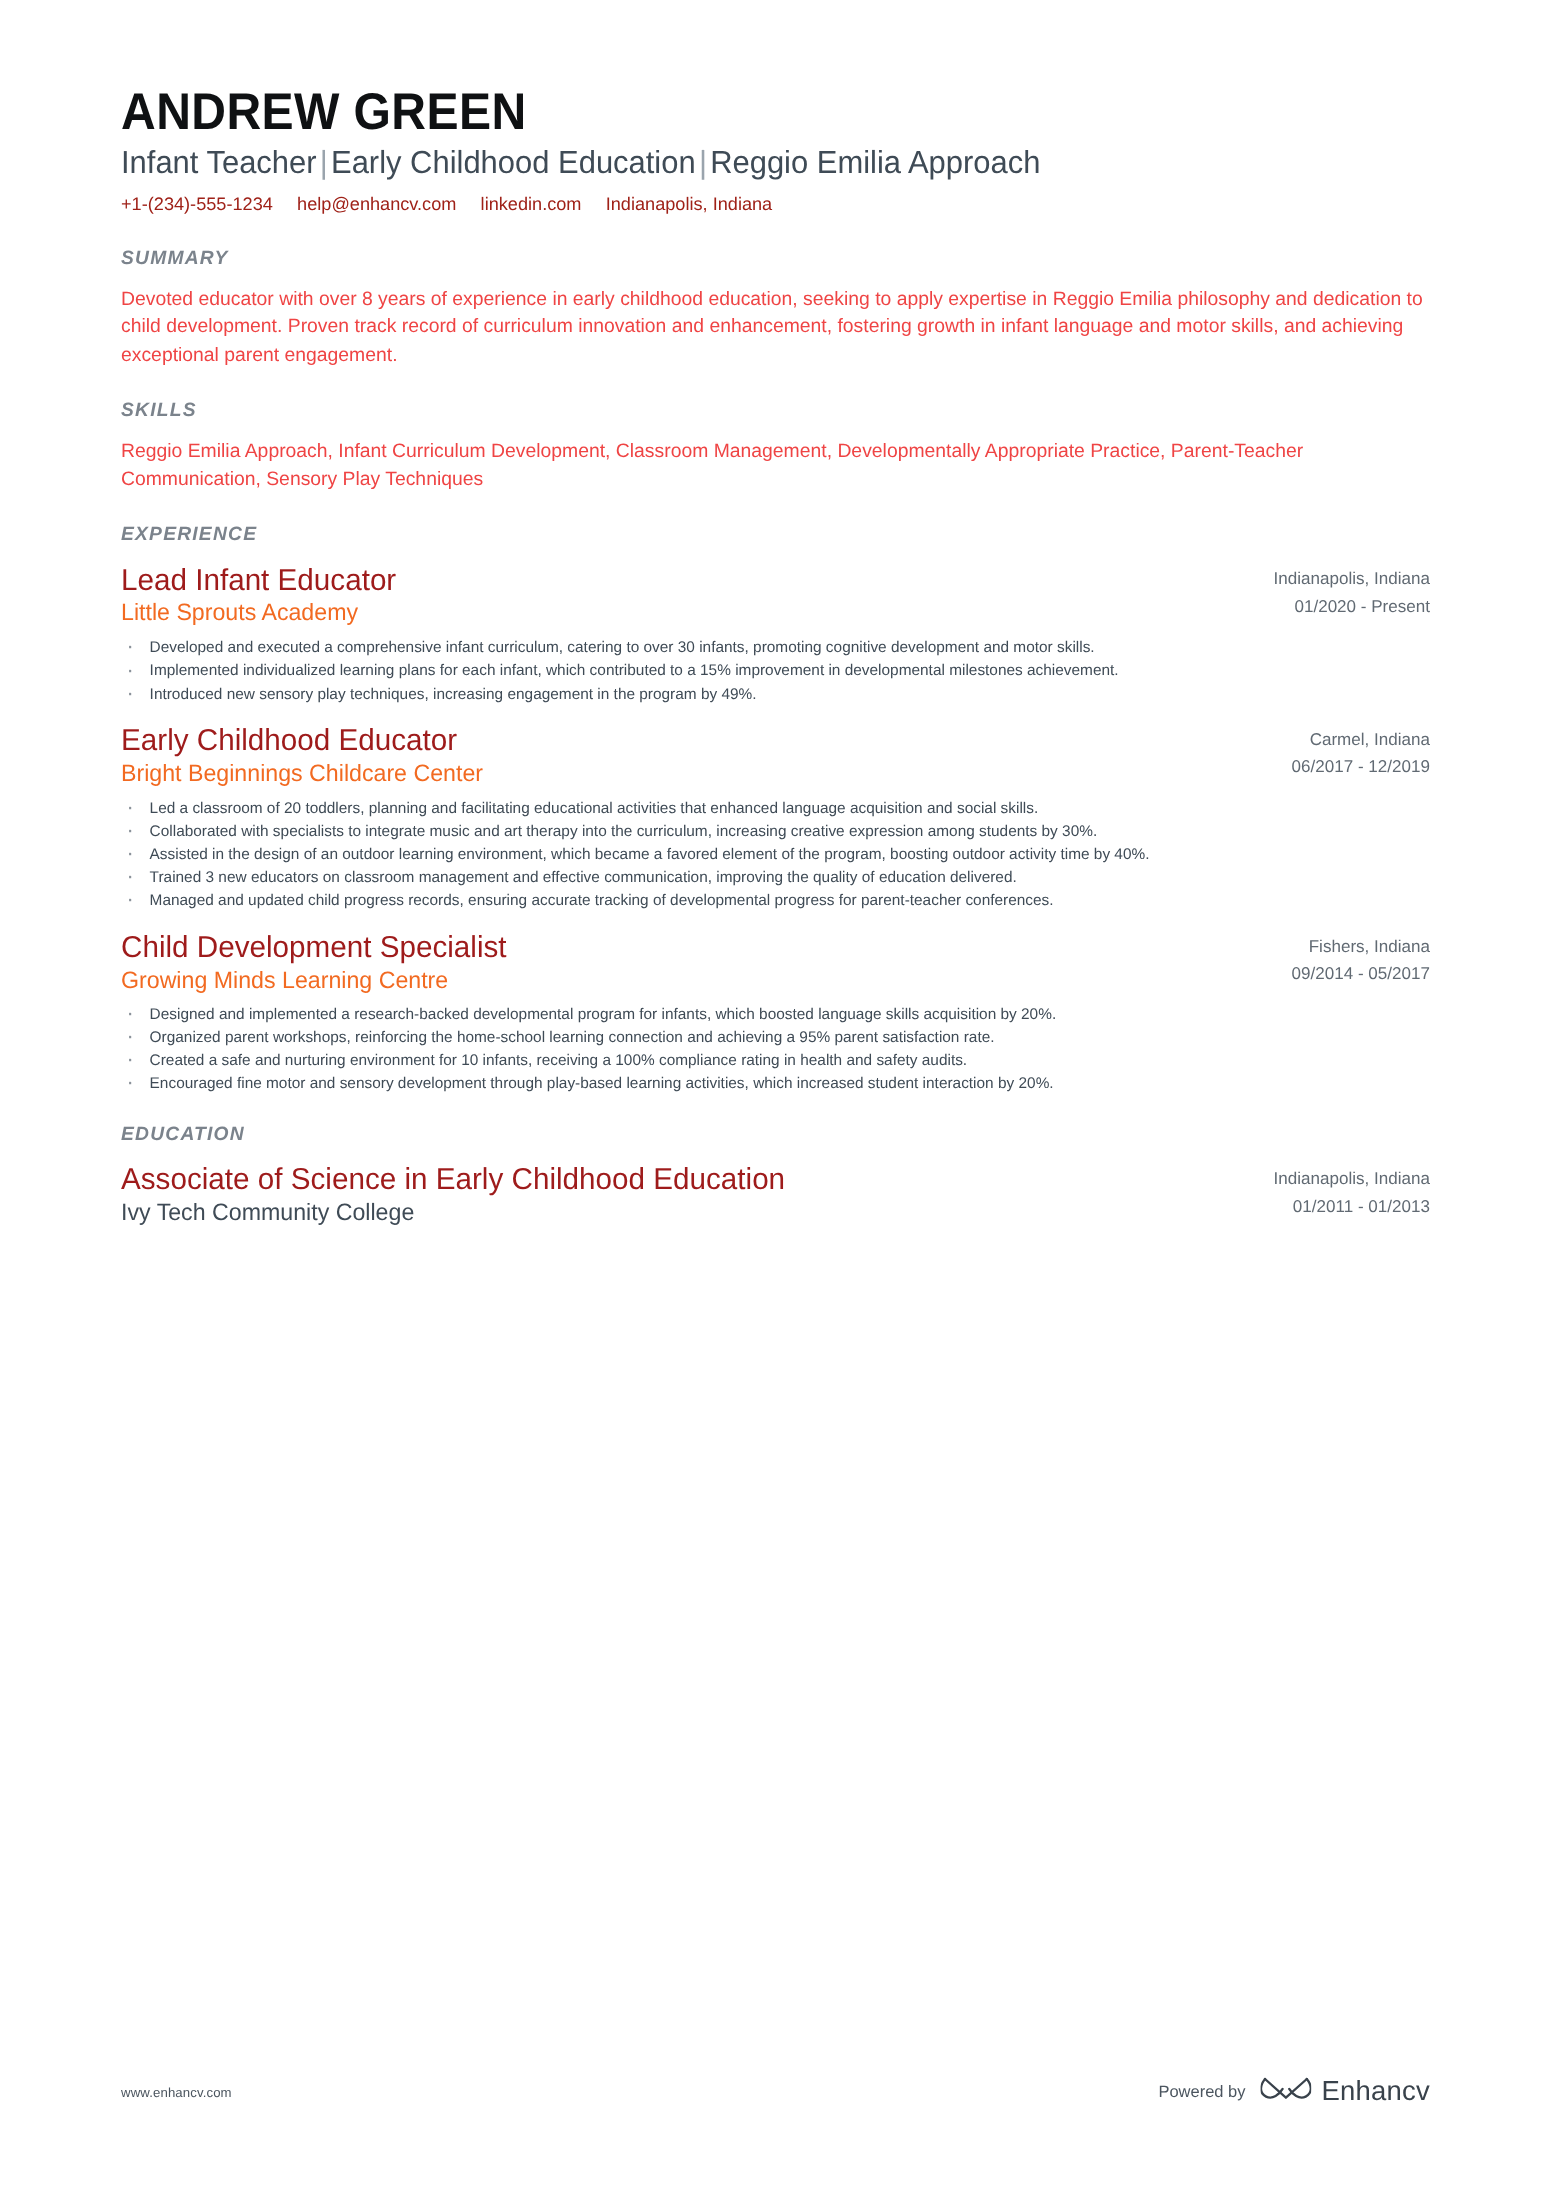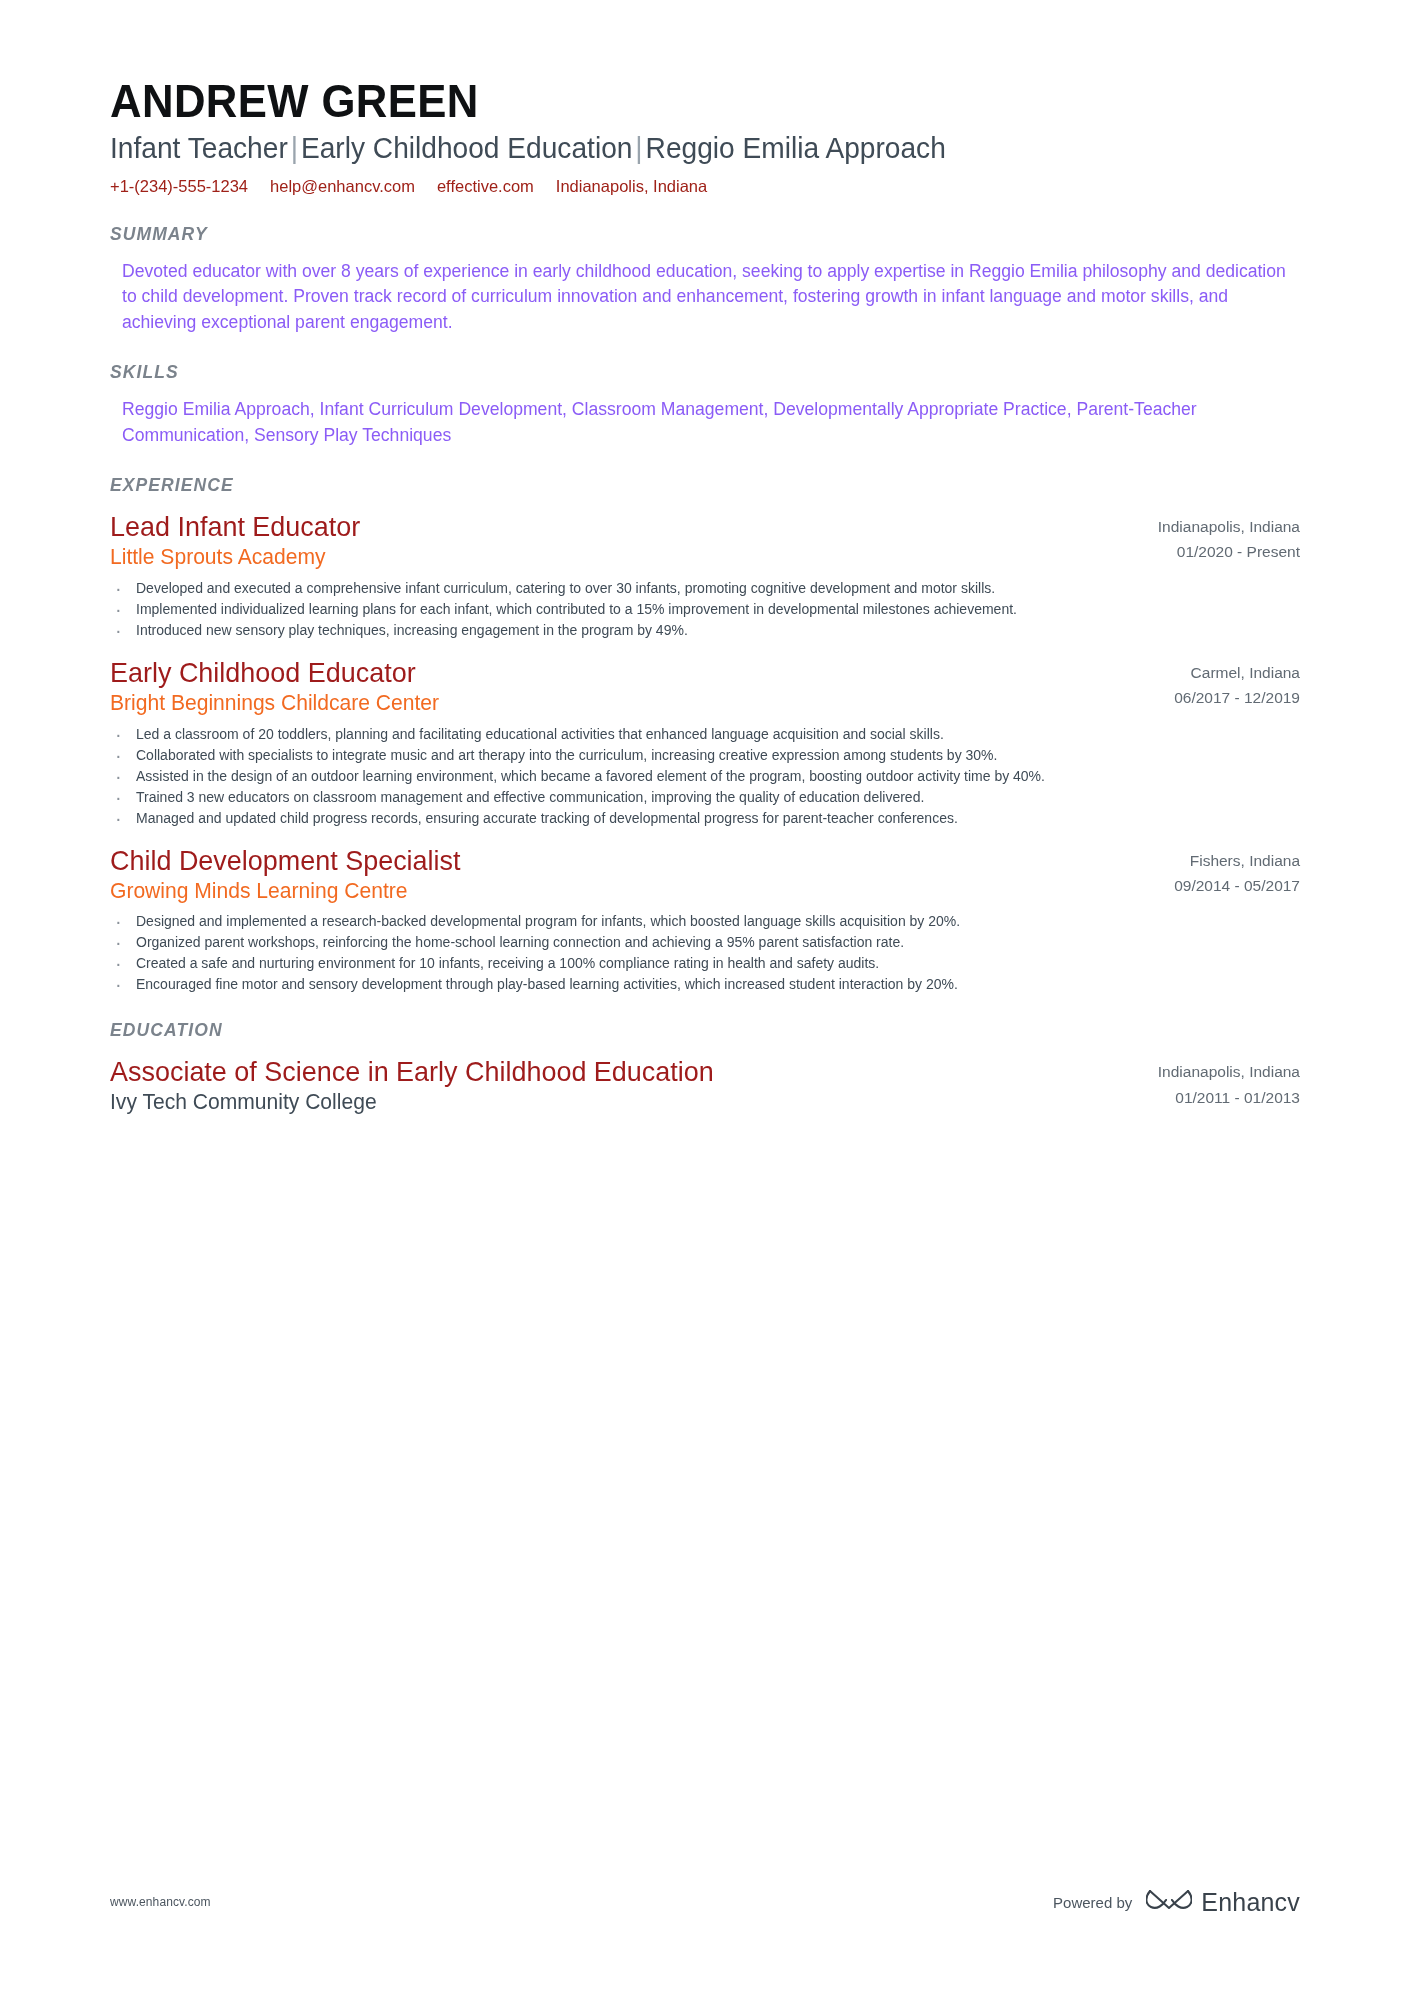--- a/index.html
+++ b/index.html
@@ -75,22 +75,22 @@
     letter-spacing: 1.1px;
     color: #7b838c;
     text-transform: uppercase;
     margin: 0 0 14px 0;
     font-style: italic;
   }
 
   .body-text {
     font-size: 17.6px;
     line-height: 1.47;
-    color: #8b5cf6;
-    margin: 12px;
+    color: #ef4444;
+    margin: 0;
   }
 
   
   .entry { margin-top: 16px; }
   .entry:first-of-type { margin-top: 0; }
 
   .entry-head {
     display: flex;
     align-items: flex-start;
     justify-content: space-between;
@@ -197,21 +197,21 @@
   }
 </style>
 </head>
 <body>
 
 <div class="page">
 
   <div class="hdr">
     <h1 class="name">ANDREW GREEN</h1>
     <div class="headline"><span>Infant Teacher</span><span class="sep">|</span><span>Early Childhood Education</span><span class="sep">|</span><span>Reggio Emilia Approach</span></div>
-    <div class="contacts"><span class="c-item">+1-(234)-555-1234</span><span class="c-item">help@enhancv.com</span><span class="c-item">effective.com</span><span class="c-item">Indianapolis, Indiana</span></div>
+    <div class="contacts"><span class="c-item">+1-(234)-555-1234</span><span class="c-item">help@enhancv.com</span><span class="c-item">linkedin.com</span><span class="c-item">Indianapolis, Indiana</span></div>
   </div>
 
   <div class="section">
     <div class="section-title">SUMMARY</div>
     <p class="body-text">Devoted educator with over 8 years of experience in early childhood education, seeking to apply expertise in Reggio Emilia philosophy and dedication to child development. Proven track record of curriculum innovation and enhancement, fostering growth in infant language and motor skills, and achieving exceptional parent engagement.</p>
   </div>
 
   <div class="section">
     <div class="section-title">SKILLS</div>
     <p class="body-text">Reggio Emilia Approach, Infant Curriculum Development, Classroom Management, Developmentally Appropriate Practice, Parent-Teacher Communication, Sensory Play Techniques</p>

